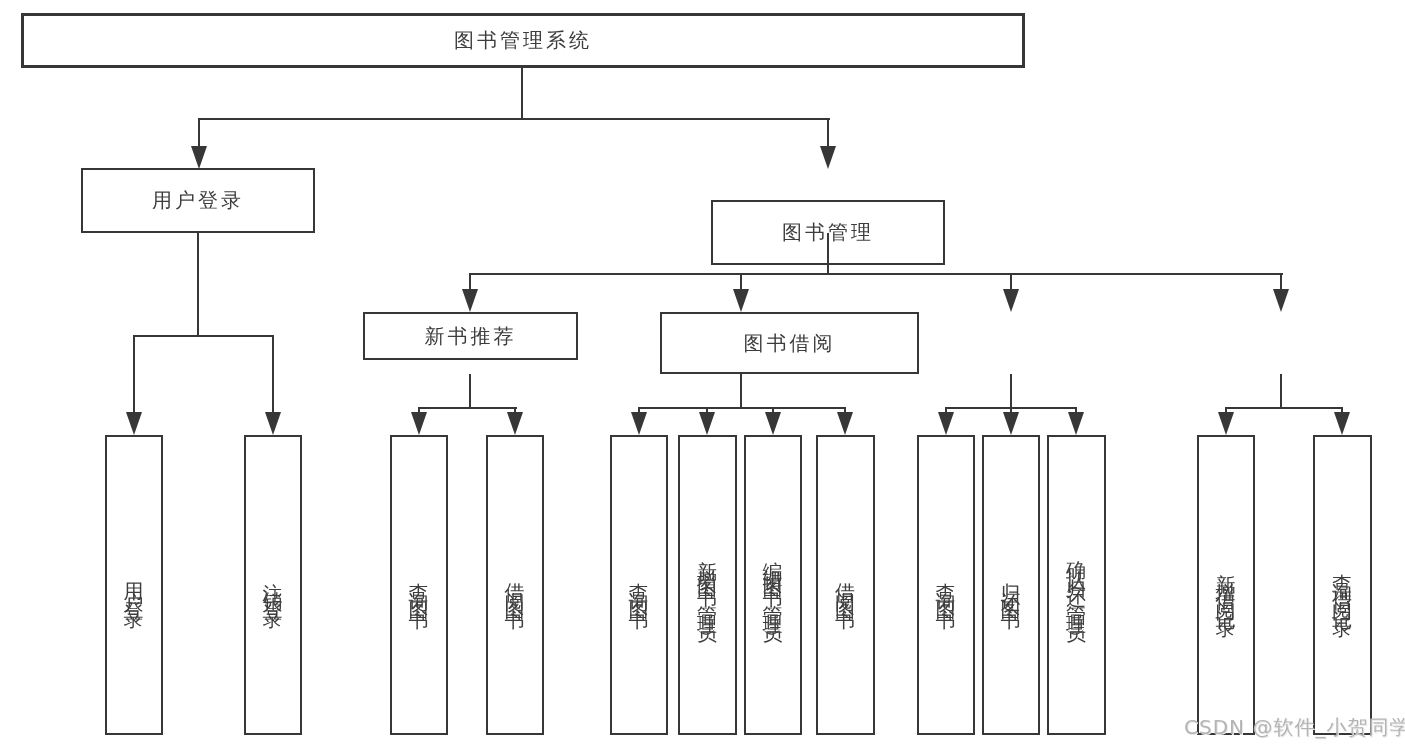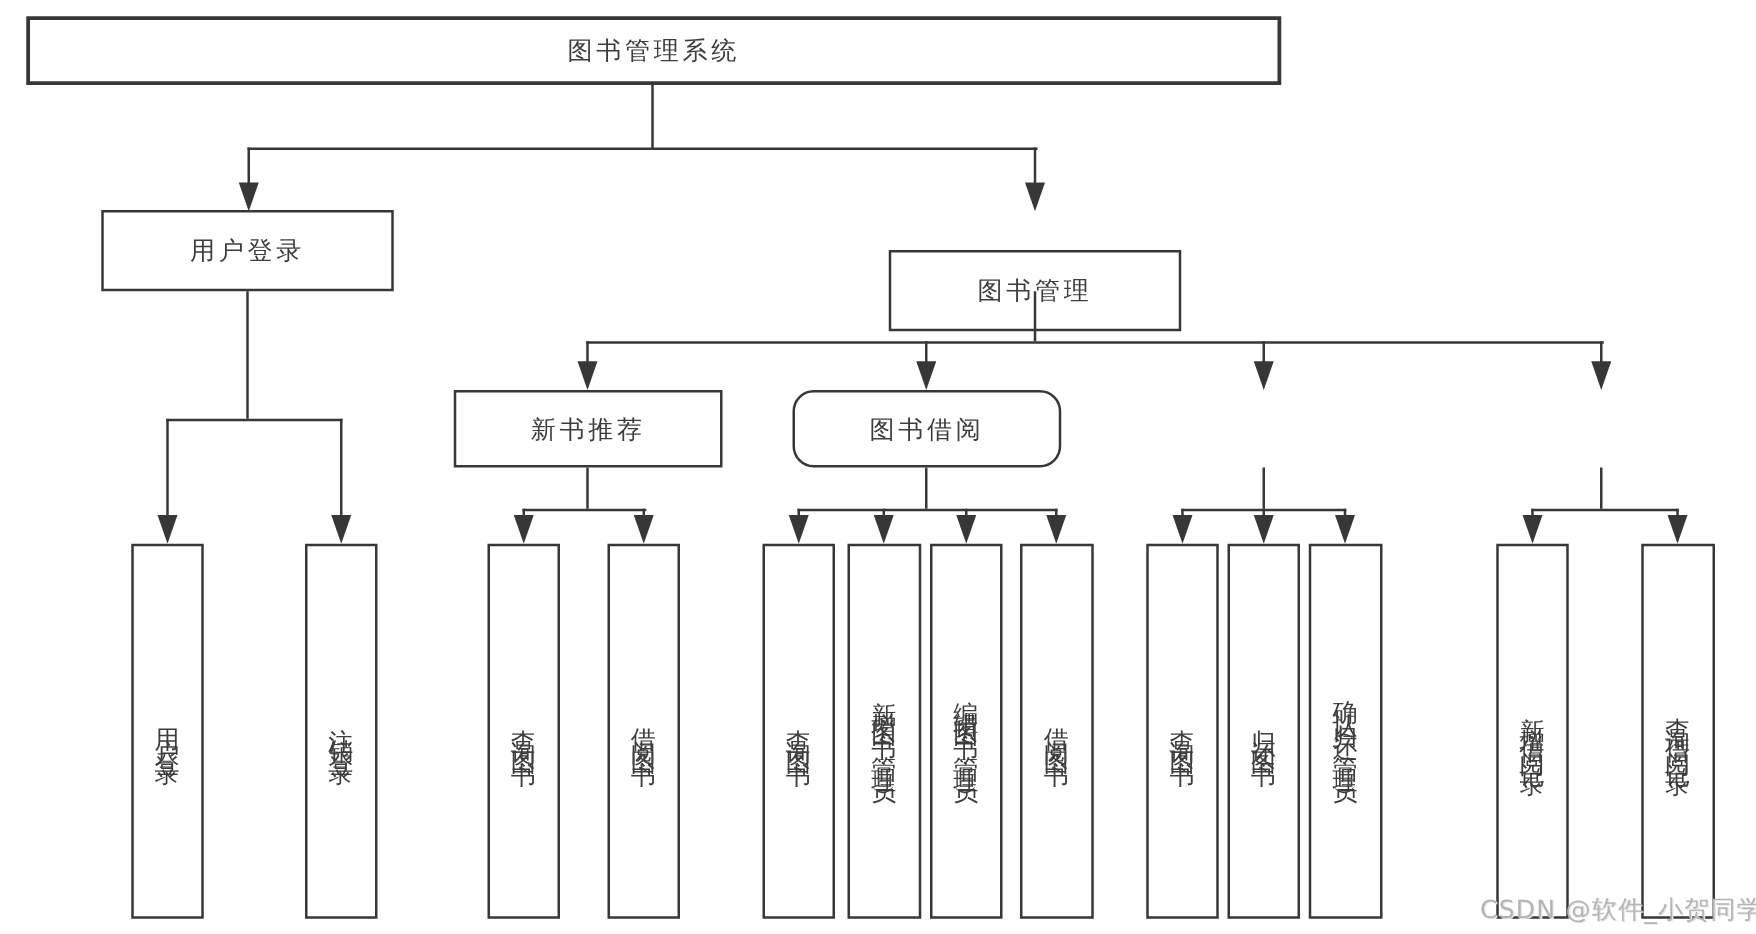--- a/index.html
+++ b/index.html
@@ -97,24 +97,24 @@
   <div class="hl" style="left:469px;top:273px;width:814px;"></div>
   <div class="vl" style="left:469px;top:273px;height:20px;"></div>
   <div class="arrow" style="left:462px;top:289px;"></div>
   <div class="vl" style="left:740px;top:273px;height:20px;"></div>
   <div class="arrow" style="left:733px;top:289px;"></div>
   <div class="vl" style="left:1010px;top:273px;height:20px;"></div>
   <div class="arrow" style="left:1003px;top:289px;"></div>
   <div class="vl" style="left:1280px;top:273px;height:20px;"></div>
   <div class="arrow" style="left:1273px;top:289px;"></div>
 
-  <div class="box" style="left:363px;top:312px;width:215px;height:62px;text-align:right;">
+  <div class="box" style="left:363px;top:312px;width:215px;height:48px;text-align:right;">
     <span class="hlabel">新书推荐</span>
   </div>
-  <div class="box" style="left:634px;top:312px;width:215px;height:62px;border-radius:17px;">
+  <div class="box" style="left:660px;top:312px;width:259px;height:62px;">
     <span class="hlabel">图书借阅</span>
   </div>
 
   <div class="vl" style="left:469px;top:374px;height:33px;"></div>
   <div class="hl" style="left:418px;top:407px;width:99px;"></div>
   <div class="vl" style="left:418px;top:407px;height:8px;"></div>
   <div class="arrow" style="left:411px;top:412px;"></div>
   <div class="vl" style="left:514px;top:407px;height:8px;"></div>
   <div class="arrow" style="left:507px;top:412px;"></div>
 

